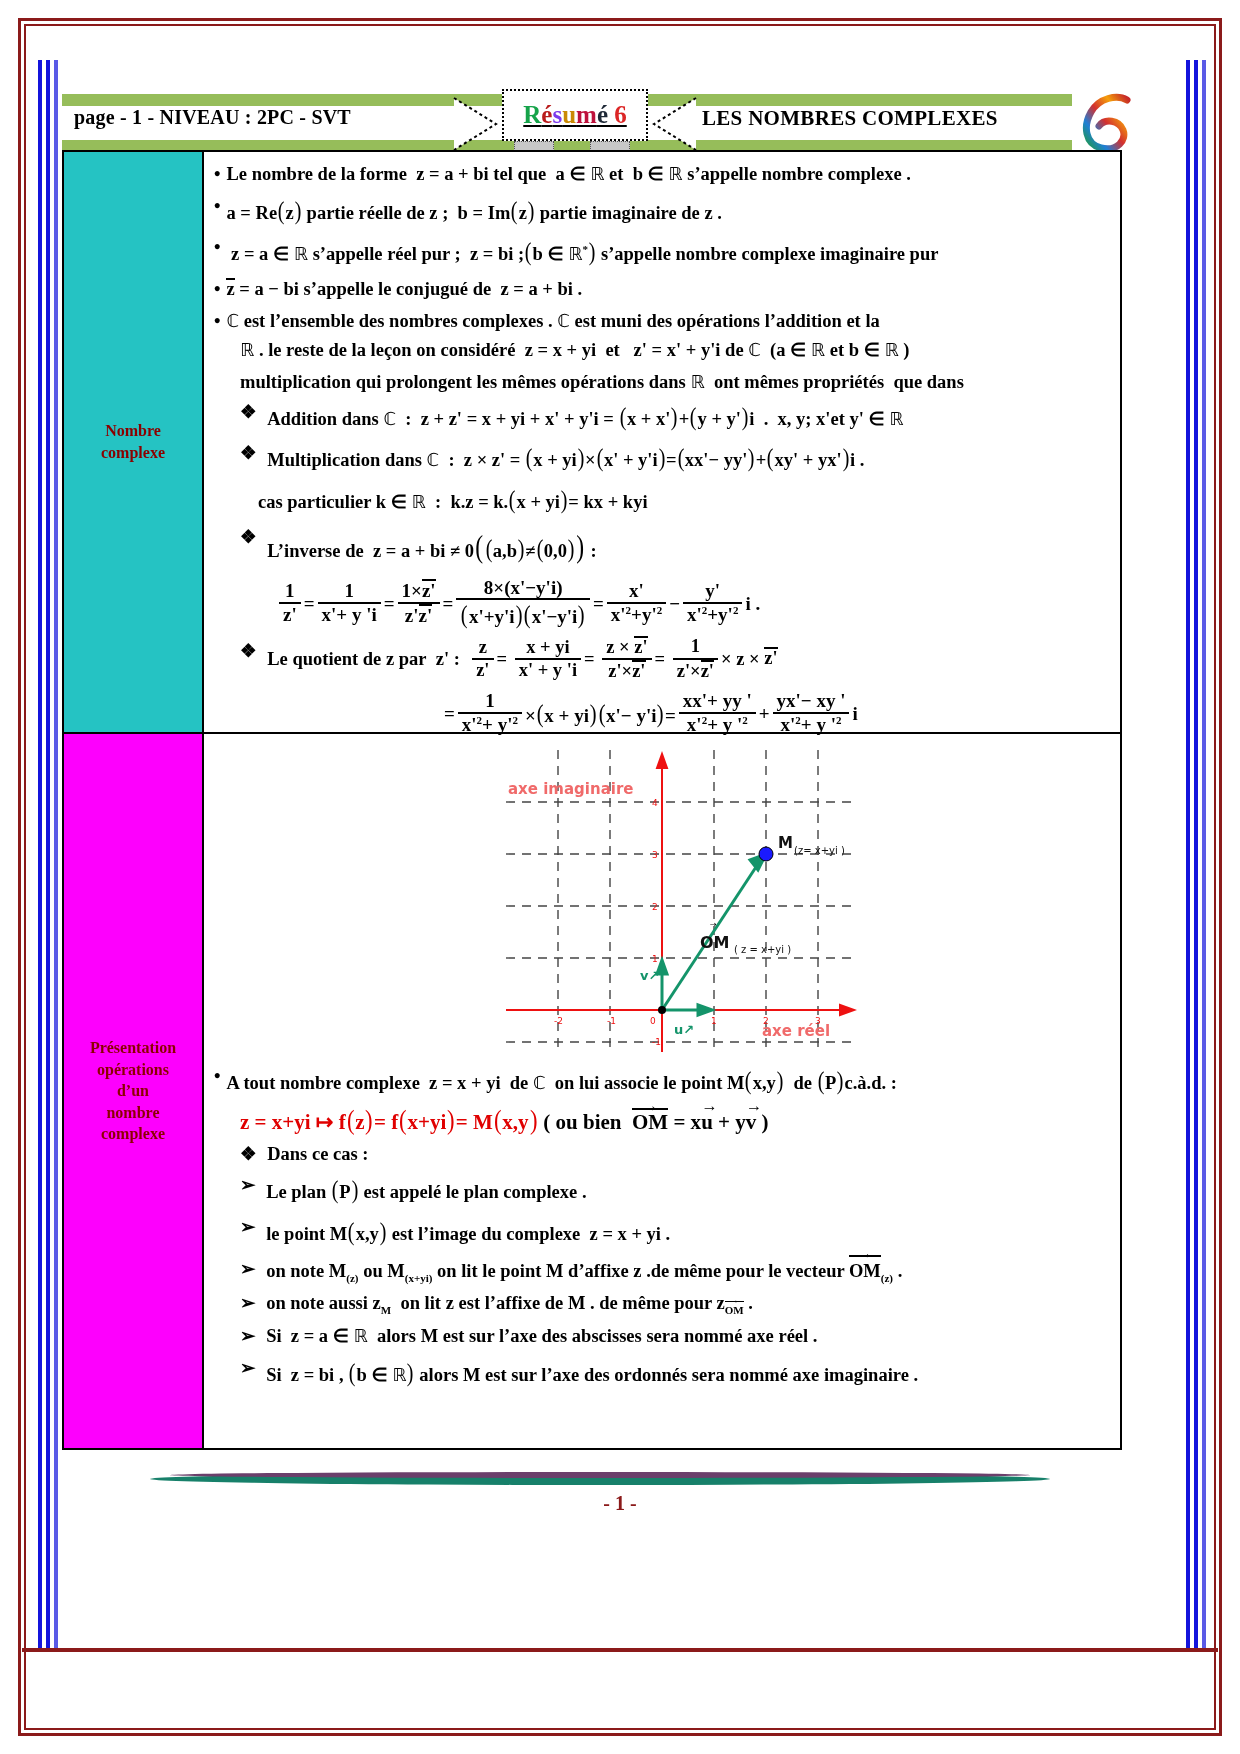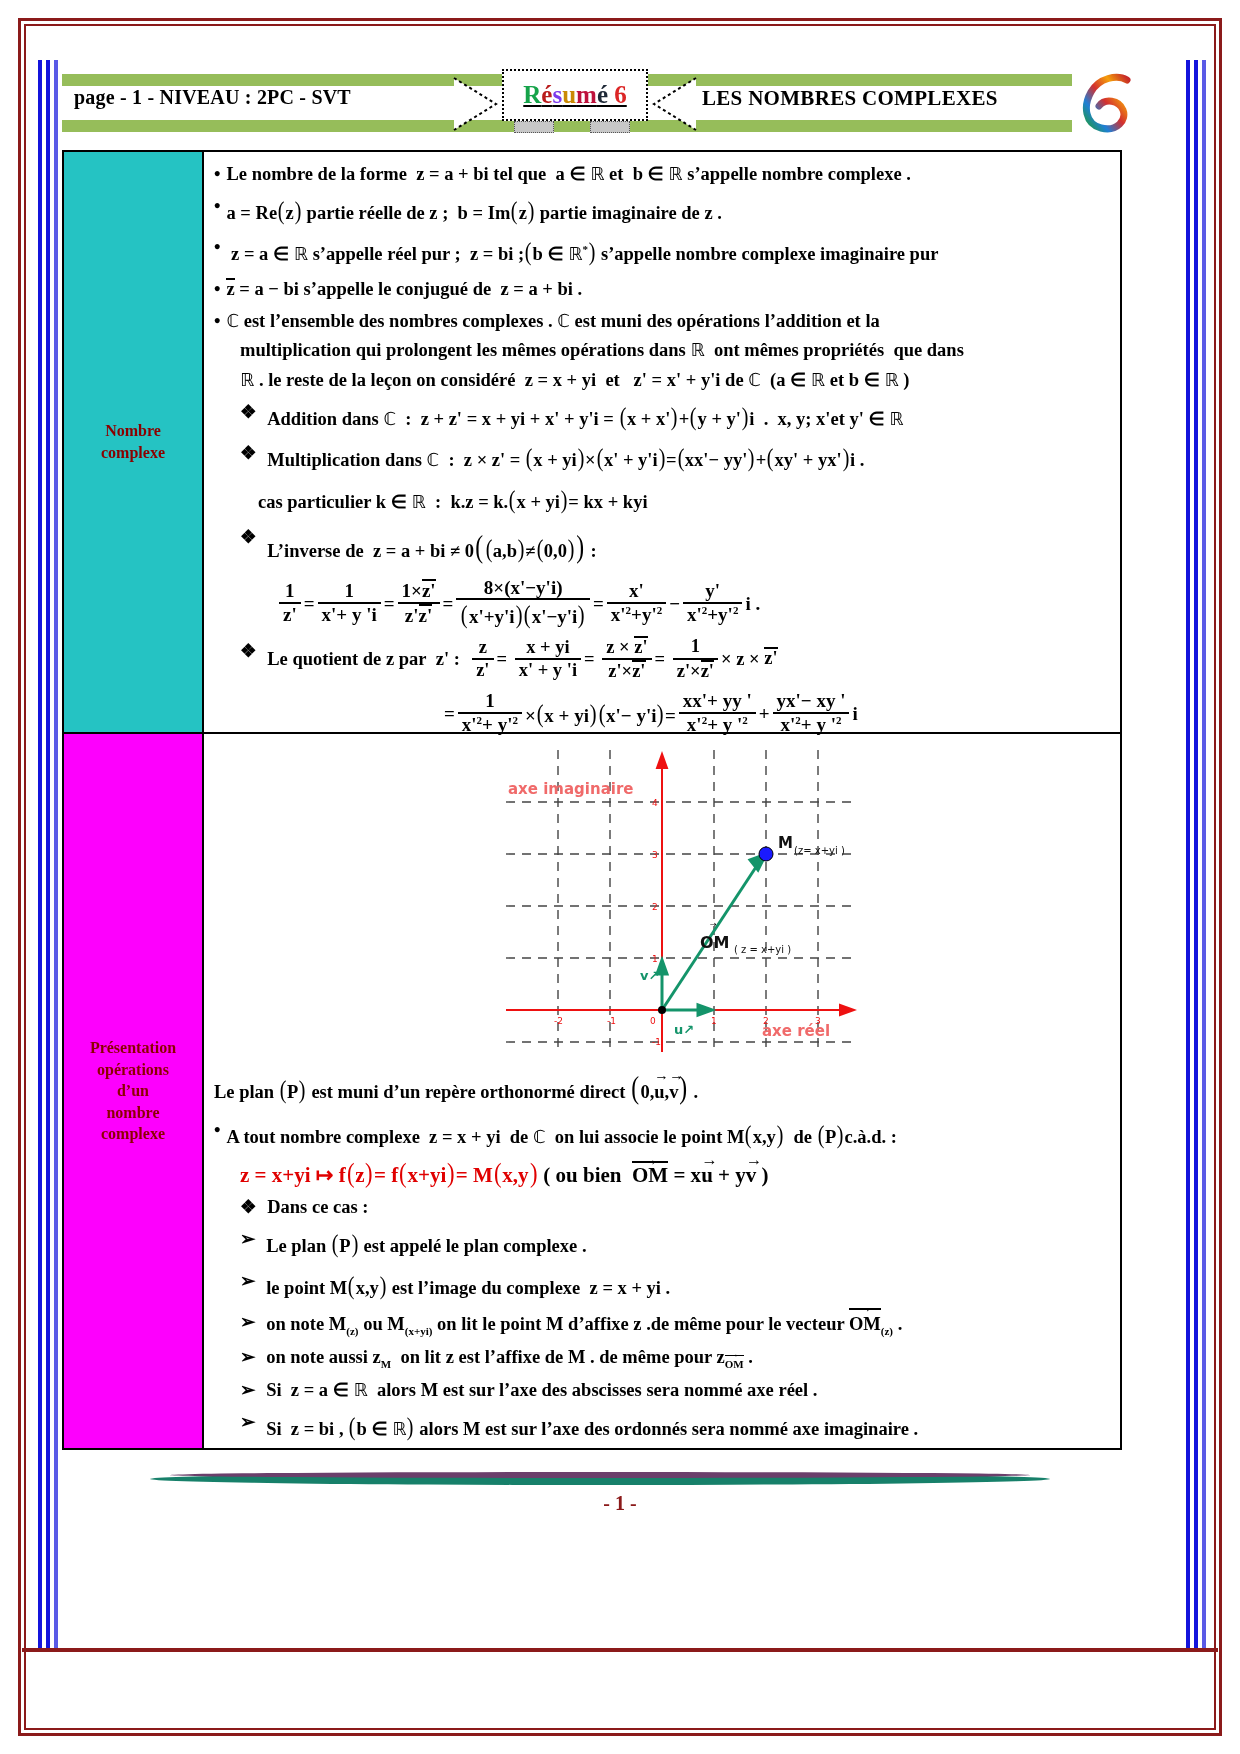--- a/index.html
+++ b/index.html
@@ -43,21 +43,21 @@
     font-style:italic; font-weight:bold;
     font-size:29px; color:#11a7e0;
     letter-spacing:1px;
     white-space:nowrap;
   }
   #author-rule1 { position:absolute; left:22px; top:62px; width:1196px; height:5px; background:#8b1a1a; }
   #author-rule2 { position:absolute; left:22px; top:70px; width:1196px; height:3px; background:#8b1a1a; }
 
   
   #header {
-    position:absolute; left:62px; top:68px;
+    position:absolute; left:62px; top:88px;
     width:1060px; height:70px;
   }
   .green-band {
     position:absolute; left:0; width:1010px; height:12px;
     background:#96bd5a;
   }
   .green-band.top { top:6px; }
   .green-band.bot { top:52px; }
 
   #page-label {
@@ -272,25 +272,25 @@
 
       <div class="mline">
           <span class="bul">•</span>
           <span class="txt"><span class="ovl">z</span>&nbsp;=&nbsp;a&nbsp;−&nbsp;bi s’appelle le conjugué de&nbsp; z&nbsp;=&nbsp;a&nbsp;+&nbsp;bi .</span>
         </div>
 
       <div class="mline tight">
           <span class="bul">•</span>
           <span class="txt"><span class="bb">ℂ</span> est l’ensemble des nombres complexes . <span class="bb">ℂ</span> est muni des opérations l’addition et la</span>
         </div>
+      <div class="mline indent1">
+          <span class="txt"><span class="bb">ℝ</span> . le reste de la leçon on considéré&nbsp; z&nbsp;=&nbsp;x&nbsp;+&nbsp;yi&nbsp; et&nbsp;&nbsp; z'&nbsp;=&nbsp;x'&nbsp;+&nbsp;y'i de <span class="bb">ℂ</span>&nbsp; (a&nbsp;∈&nbsp;<span class="bb">ℝ</span> et b&nbsp;∈&nbsp;<span class="bb">ℝ</span> )</span>
+        </div>
       <div class="mline tight indent1">
           <span class="txt">multiplication qui prolongent les mêmes opérations dans <span class="bb">ℝ</span>&nbsp; ont mêmes propriétés&nbsp; que dans</span>
-        </div>
-      <div class="mline indent1">
-          <span class="txt"><span class="bb">ℝ</span> . le reste de la leçon on considéré&nbsp; z&nbsp;=&nbsp;x&nbsp;+&nbsp;yi&nbsp; et&nbsp;&nbsp; z'&nbsp;=&nbsp;x'&nbsp;+&nbsp;y'i de <span class="bb">ℂ</span>&nbsp; (a&nbsp;∈&nbsp;<span class="bb">ℝ</span> et b&nbsp;∈&nbsp;<span class="bb">ℝ</span> )</span>
         </div>
 
       <div class="mline indent1">
           <span class="bul">❖</span>
           <span class="txt">&nbsp;Addition dans <span class="bb">ℂ</span>&nbsp; :&nbsp; z&nbsp;+&nbsp;z'&nbsp;=&nbsp;x&nbsp;+&nbsp;yi&nbsp;+&nbsp;x'&nbsp;+&nbsp;y'i&nbsp;=&nbsp;<span class="paren">(</span>x&nbsp;+&nbsp;x'<span class="paren">)</span>+<span class="paren">(</span>y&nbsp;+&nbsp;y'<span class="paren">)</span>i&nbsp; .&nbsp; x,&nbsp;y;&nbsp;x'et&nbsp;y'&nbsp;∈&nbsp;<span class="bb">ℝ</span></span>
         </div>
 
       <div class="mline indent1">
           <span class="bul">❖</span>
           <span class="txt">&nbsp;Multiplication dans <span class="bb">ℂ</span>&nbsp; :&nbsp; z&nbsp;×&nbsp;z'&nbsp;=&nbsp;<span class="paren">(</span>x&nbsp;+&nbsp;yi<span class="paren">)</span>×<span class="paren">(</span>x'&nbsp;+&nbsp;y'i<span class="paren">)</span>=<span class="paren">(</span>xx'−&nbsp;yy'<span class="paren">)</span>+<span class="paren">(</span>xy'&nbsp;+&nbsp;yx'<span class="paren">)</span>i .</span>
@@ -457,23 +457,20 @@
             <text x="248" y="185" font-family="DejaVu Sans, sans-serif" font-size="8" fill="#111">→</text>
             <text x="238" y="206" font-family="DejaVu Sans, sans-serif" font-size="16" font-weight="bold" fill="#111">OM</text>
             <text x="272" y="211" font-family="DejaVu Sans, sans-serif" font-size="10" fill="#111">( z = x+yi )</text>
 
             <text x="178" y="238" font-family="DejaVu Sans, sans-serif" font-size="13" font-weight="bold" fill="#14946a">v↗</text>
             <text x="212" y="292" font-family="DejaVu Sans, sans-serif" font-size="13" font-weight="bold" fill="#14946a">u↗</text>
           </svg>
         </div>
       </div>
 
-      <div class="mline" style="margin-top:2px;">
-          <span class="txt">Le plan <span class="paren">(</span><b>P</b><span class="paren">)</span> est muni d’un repère orthonormé direct <span class="big-paren">(</span>0,<span class="vec">u</span>,<span class="vec">v</span><span class="big-paren">)</span> .</span>
-        </div>
 
       <div class="mline">
           <span class="bul">•</span>
           <span class="txt">A tout nombre complexe&nbsp; z&nbsp;=&nbsp;x&nbsp;+&nbsp;yi&nbsp; de <span class="bb">ℂ</span>&nbsp; on lui associe le point M<span class="paren">(</span>x,y<span class="paren">)</span>&nbsp; de <span class="paren">(</span><b>P</b><span class="paren">)</span>c.à.d. :</span>
         </div>
 
 
       <div class="redline indent1" style="margin:2px 0 4px 0;">z&nbsp;=&nbsp;x+yi&nbsp;↦&nbsp;f<span class="paren">(</span>z<span class="paren">)</span>=&nbsp;f<span class="paren">(</span>x+yi<span class="paren">)</span>=&nbsp;M<span class="paren">(</span>x,y<span class="paren">)</span> <span style="color:#000;">( ou bien&nbsp; <span class="vec" style="border-top:2px solid #000;">OM</span>&nbsp;=&nbsp;x<span class="vec">u</span>&nbsp;+&nbsp;y<span class="vec">v</span> )</span></div>
 
       <div class="mline indent1">

